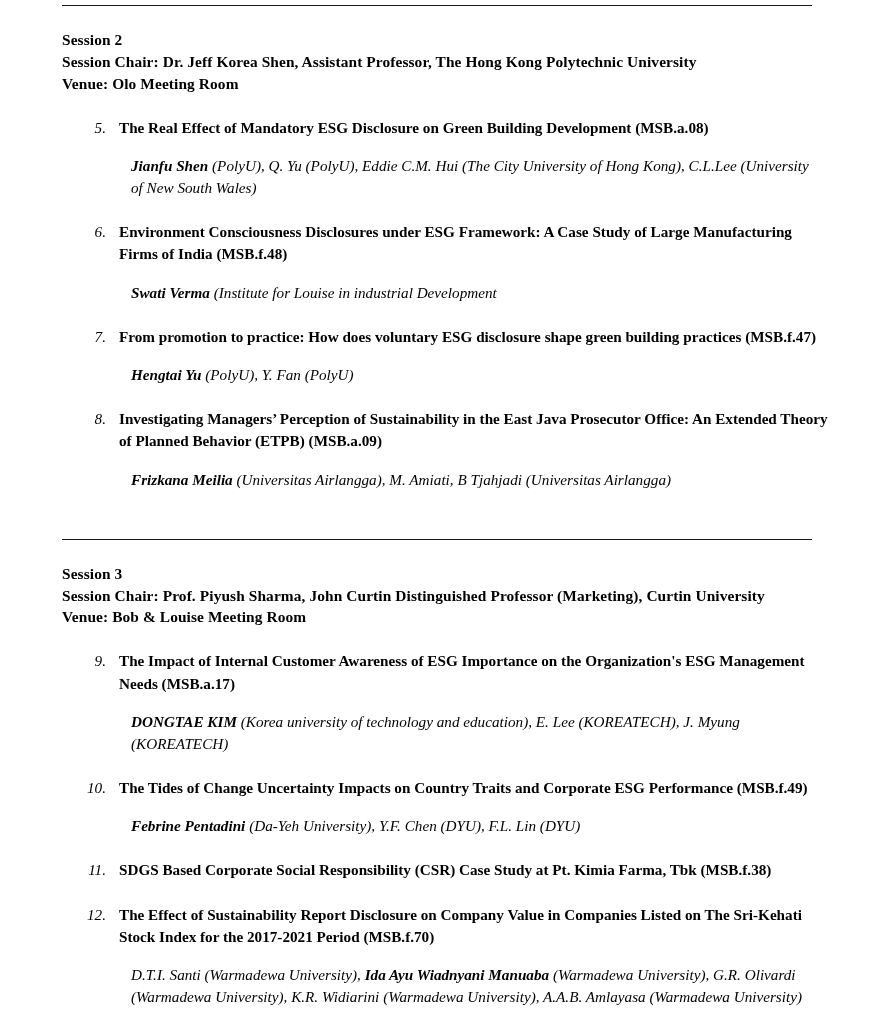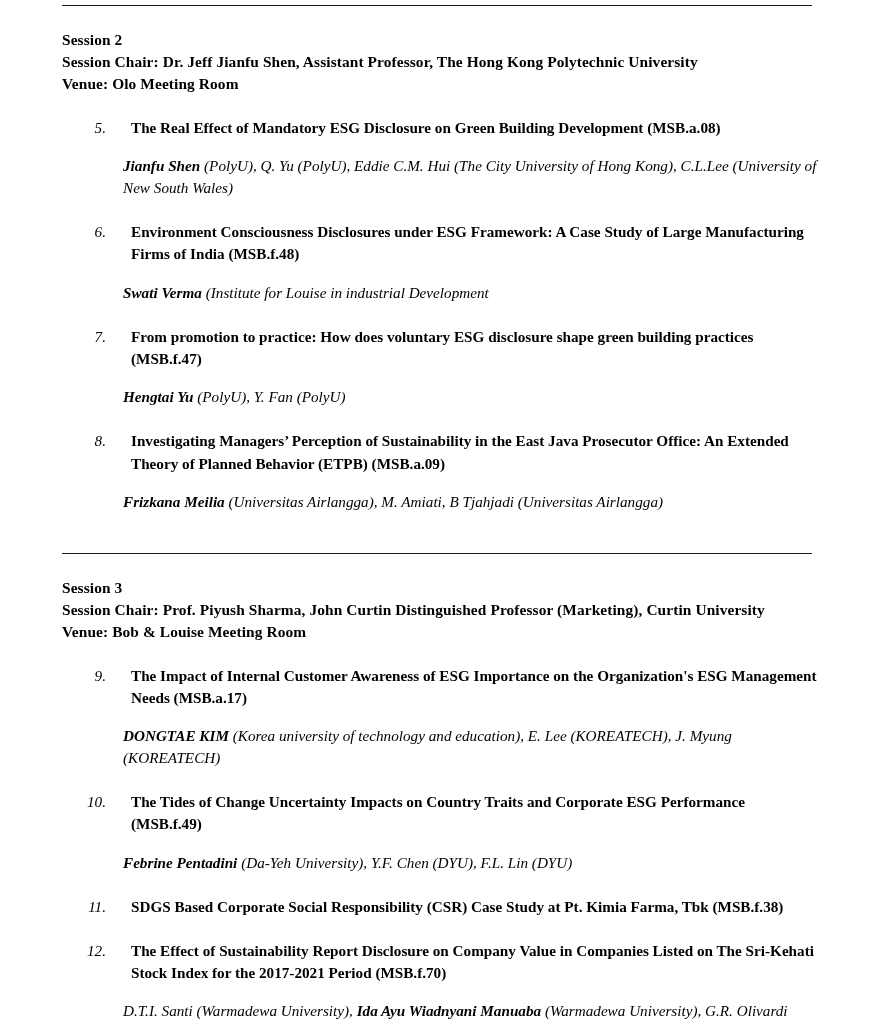--- a/index.html
+++ b/index.html
@@ -61,45 +61,45 @@
     left: 0;
     top: 0;
     width: 44px;
     text-align: right;
     font-style: italic;
     font-weight: normal;
     font-size: 15.2px;
   }
   .paper-title {
     font-weight: bold;
-    margin: 16px;
+    margin: 4px;
   }
   .paper-authors {
     font-style: italic;
     font-weight: normal;
-    margin: 8px;
+    margin: 16px;
   }
   .paper-authors .lead {
     font-weight: bold;
     font-style: italic;
   }
   .gap-before-mid-rule { height: 32px; }
 </style>
 </head>
 <body>
 
 <div class="page">
 
   <hr class="rule rule-top">
 
   <div class="spacer-after-rule"></div>
 
   <div class="session-block">
     <div class="session-title">Session 2</div>
-    <div class="session-chair">Session Chair: Dr. Jeff Jianfu Shen, Assistant Professor, The Hong Kong Polytechnic University</div>
+    <div class="session-chair">Session Chair: Dr. Jeff Korea Shen, Assistant Professor, The Hong Kong Polytechnic University</div>
     <div class="session-venue">Venue: Olo Meeting Room</div>
   </div>
 
   <ul class="paper-list">
     <li class="paper-item">
       <span class="num">5.</span>
       <div class="paper-title">The Real Effect of Mandatory ESG Disclosure on Green Building Development (MSB.a.08)</div>
       <div class="paper-authors"><span class="lead">Jianfu Shen</span><span> (PolyU), Q. Yu (PolyU), Eddie C.M. Hui (The City University of Hong Kong), C.L.Lee (University of New South Wales)</span></div>
     </li>
     <li class="paper-item">

